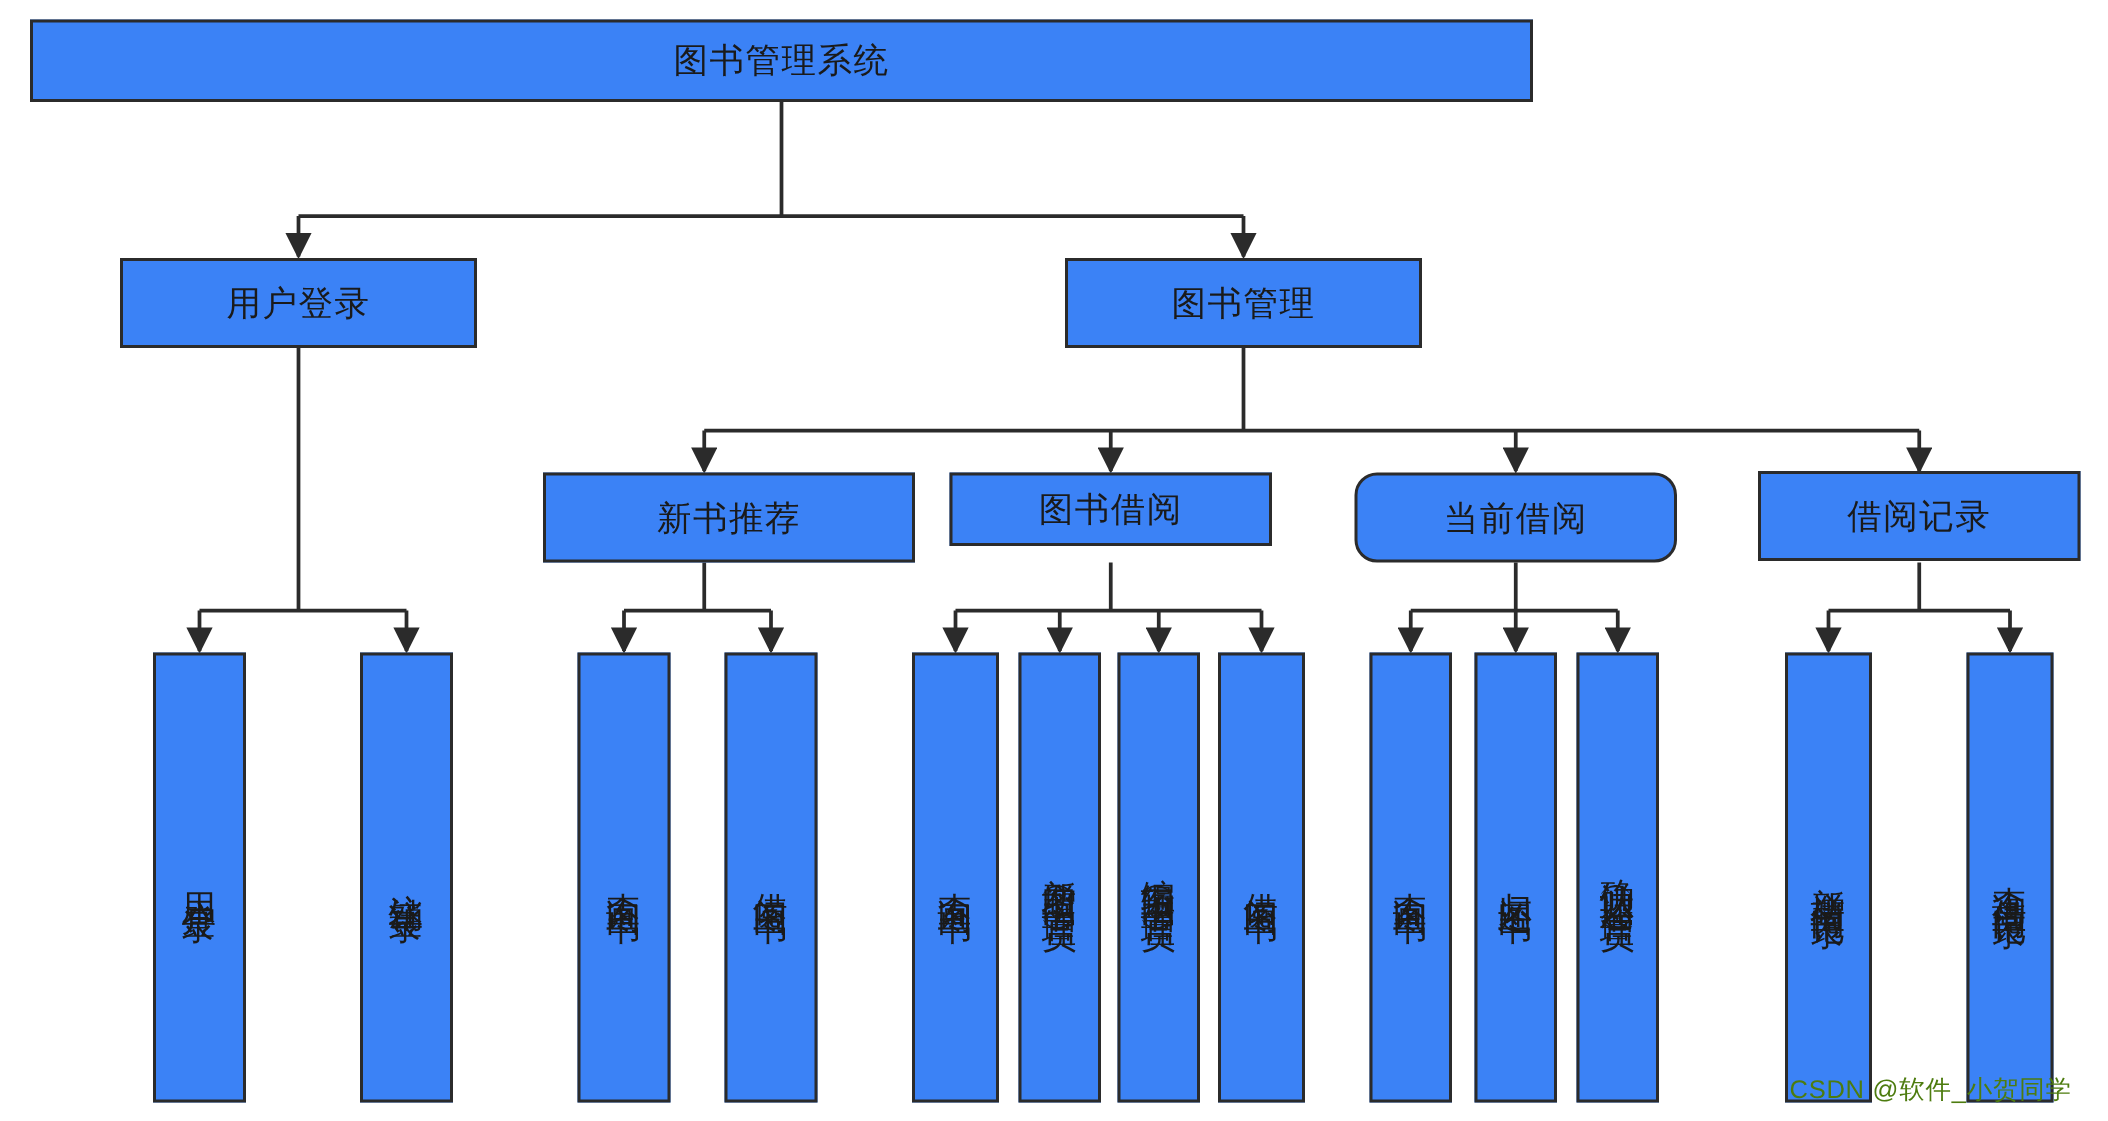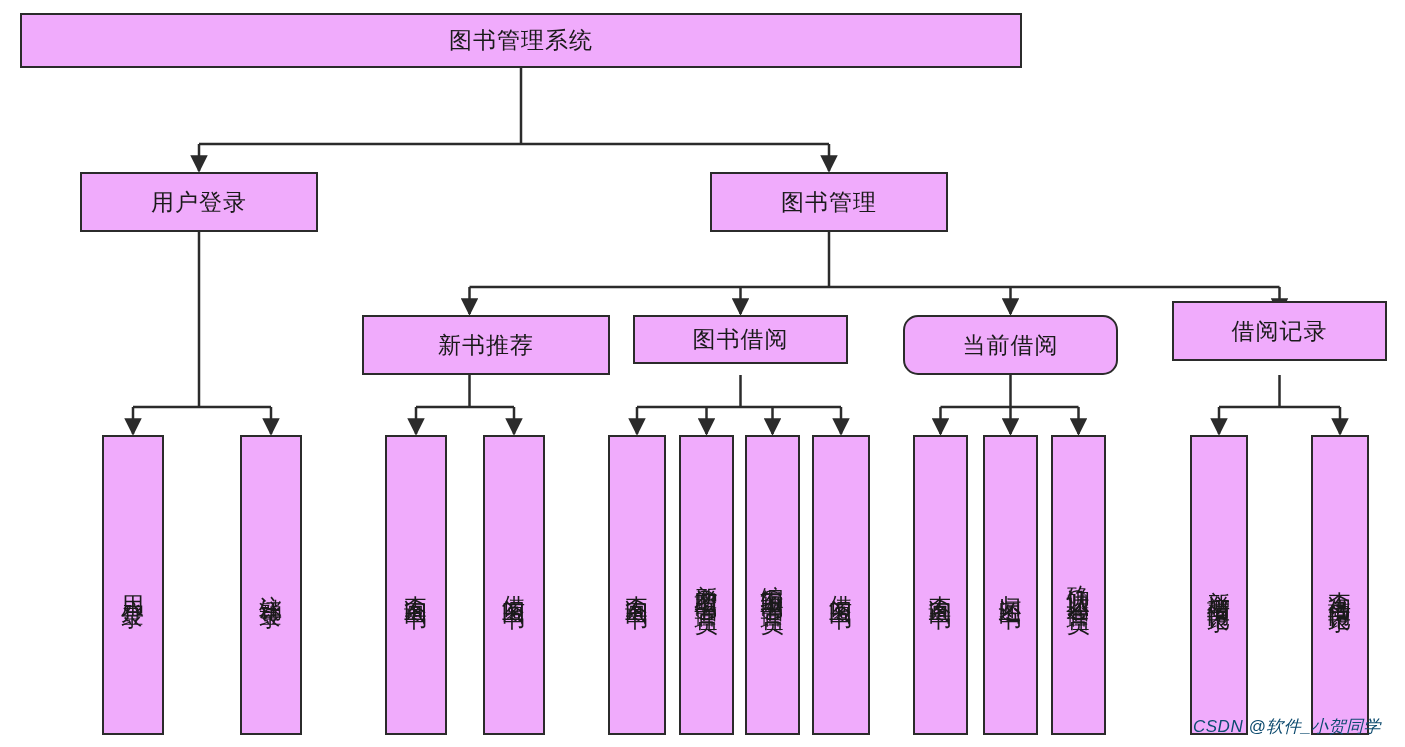--- a/index.html
+++ b/index.html
@@ -19,21 +19,21 @@
     position: absolute;
     left: 0;
     top: 0;
     width: 1405px;
     height: 747px;
     pointer-events: none;
   }
   .node {
     position: absolute;
     box-sizing: border-box;
-    background: #f0abfc;
+    background: #3b82f6;
     border: 2px solid #2b2b2b;
     display: flex;
     align-items: center;
     justify-content: center;
     color: #1a1a1a;
   }
   .node.horiz {
     font-size: 23px;
     letter-spacing: 1px;
   }
@@ -46,25 +46,24 @@
     padding: 4px 0;
   }
   .node.vert .label {
     writing-mode: vertical-rl;
     text-orientation: upright;
     white-space: nowrap;
   }
   .watermark {
     position: absolute;
     font-size: 17px;
-    color: #0c4a6e;
+    color: #4d7c0f;
     letter-spacing: 0.5px;
     white-space: nowrap;
     font-family: "Liberation Sans", "DejaVu Sans", sans-serif;
-    font-style: italic;
   }
 </style>
 </head>
 <body>
 
 <div id="canvas">
   <svg id="links" viewBox="0 0 1405 747" width="1405" height="747" xmlns="http://www.w3.org/2000/svg">
     <defs>
       <marker id="arrow" viewBox="0 0 10 10" refX="9" refY="5" markerWidth="7" markerHeight="7" orient="auto-start-reverse">
         <path d="M 0 0 L 10 5 L 0 10 z" fill="#2b2b2b"></path>
@@ -119,21 +118,21 @@
       </div>
       <div class="node horiz" style="left: 362px; top: 315px; width: 248px; height: 60px;">
         <span class="label">新书推荐</span>
       </div>
       <div class="node horiz" style="left: 633px; top: 315px; width: 215px; height: 49px;">
         <span class="label">图书借阅</span>
       </div>
       <div class="node horiz" style="left: 903px; top: 315px; width: 215px; height: 60px; border-radius: 15px;">
         <span class="label">当前借阅</span>
       </div>
-      <div class="node horiz" style="left: 1172px; top: 301px; width: 215px; height: 60px;">
+      <div class="node horiz" style="left: 1172px; top: 314px; width: 215px; height: 60px;">
         <span class="label">借阅记录</span>
       </div>
       <div class="node vert" style="left: 102px; top: 435px; width: 62px; height: 300px;">
         <span class="label">用户登录</span>
       </div>
       <div class="node vert" style="left: 240px; top: 435px; width: 62px; height: 300px;">
         <span class="label">注销登录</span>
       </div>
       <div class="node vert" style="left: 385px; top: 435px; width: 62px; height: 300px;">
         <span class="label">查询图书</span>

